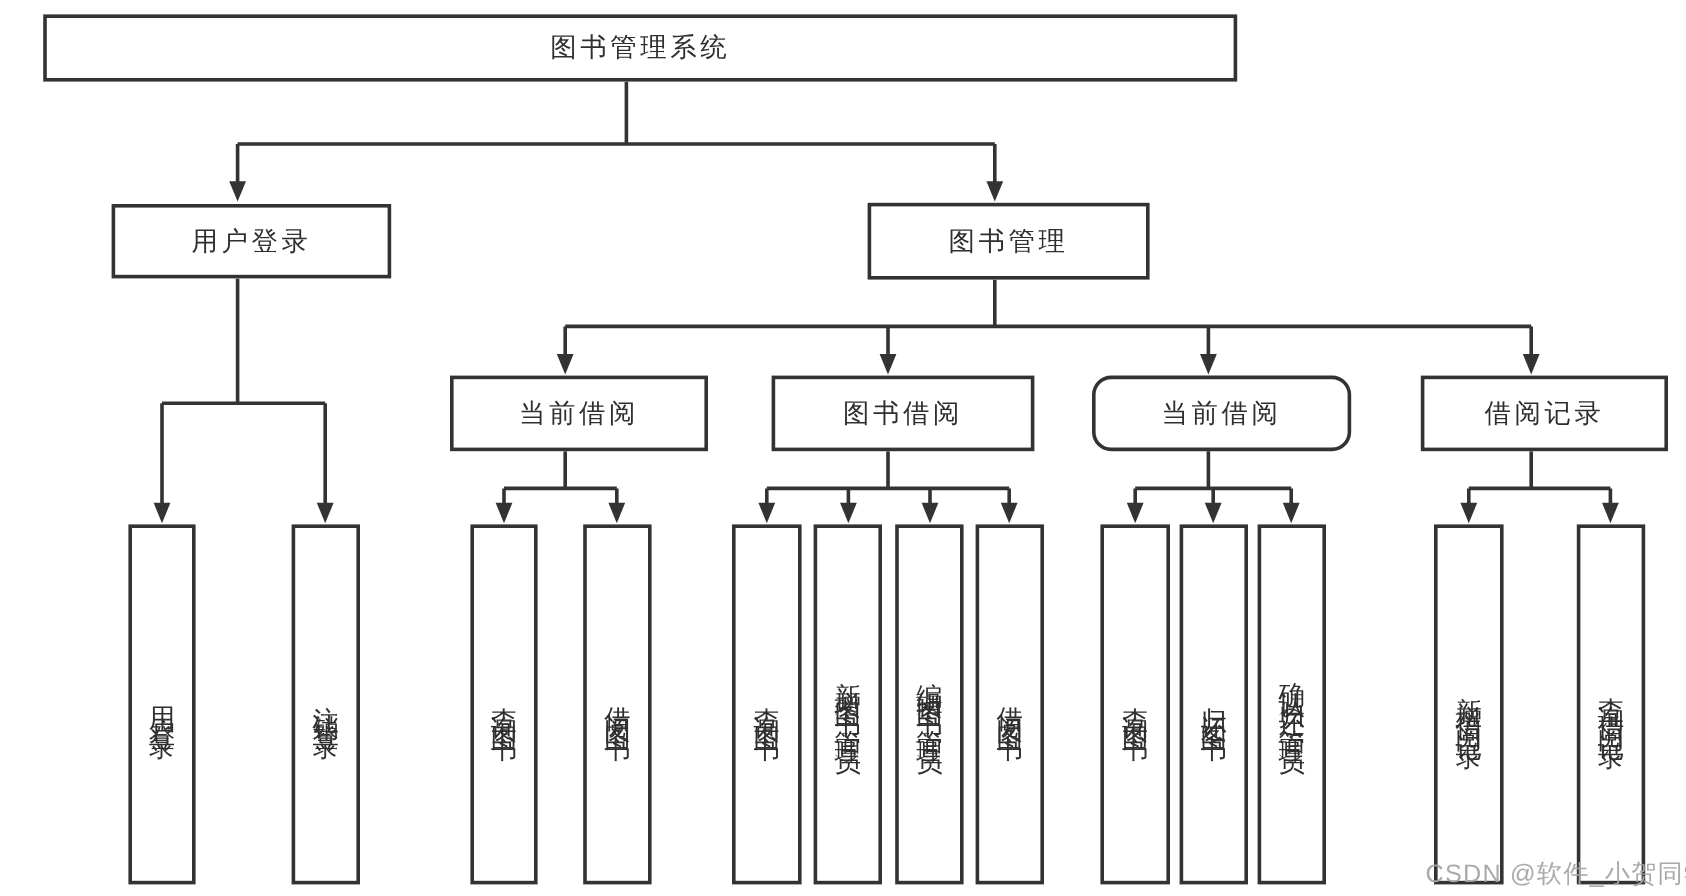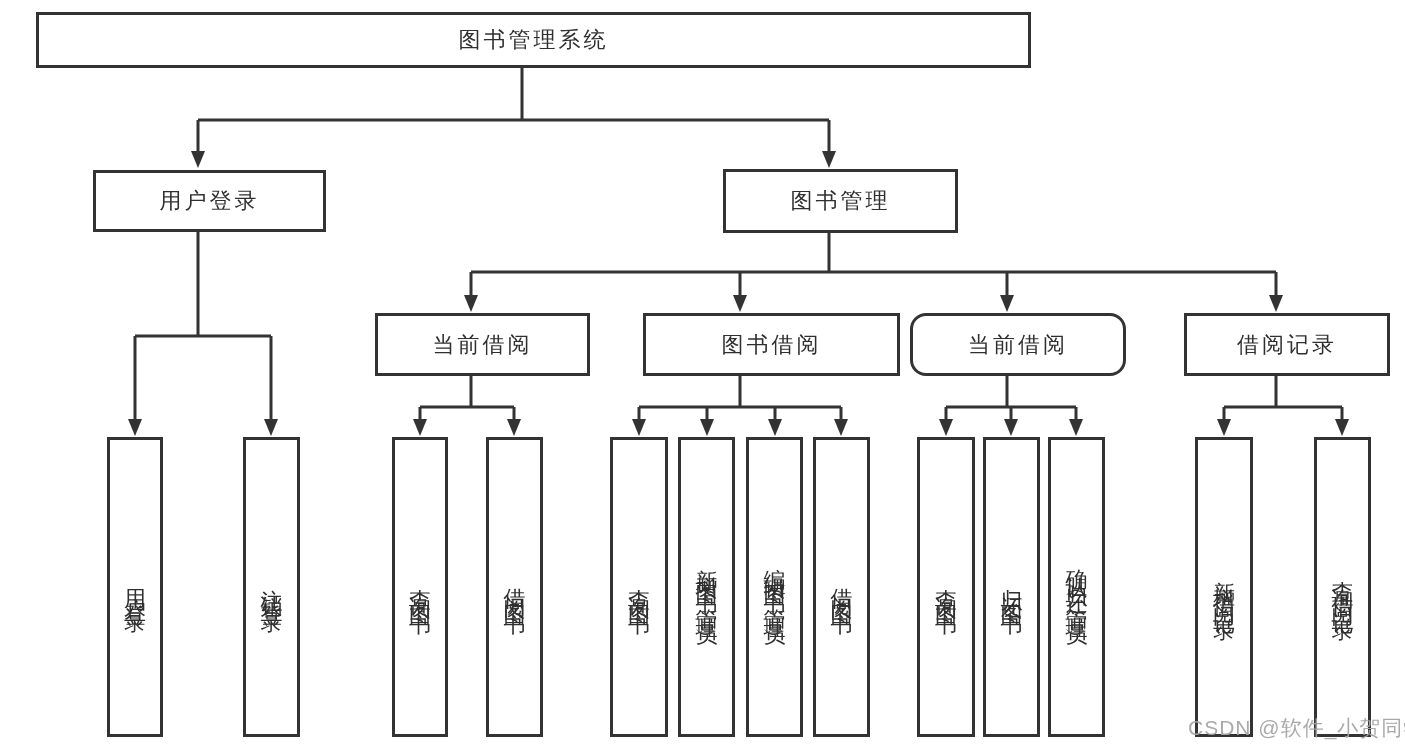--- a/index.html
+++ b/index.html
@@ -119,21 +119,21 @@
   <div class="hbox" style="left:82px; top:170px; width:233px; height:62px;">
     <span>用户登录</span>
   </div>
   <div class="hbox" style="left:712px; top:169px; width:235px; height:64px;">
     <span>图书管理</span>
   </div>
 
   <div class="hbox" style="left:364px; top:313px; width:215px; height:63px;">
     <span>当前借阅</span>
   </div>
-  <div class="hbox" style="left:632px; top:313px; width:257px; height:63px;">
+  <div class="hbox" style="left:632px; top:313px; width:219px; height:63px;">
     <span>图书借阅</span>
   </div>
   <div class="hbox" style="left:899px; top:313px; width:216px; height:63px;border-radius:16px;">
     <span>当前借阅</span>
   </div>
   <div class="hbox" style="left:1173px; top:313px; width:206px; height:63px;">
     <span>借阅记录</span>
   </div>
 
   <div class="vbox" style="left:107px; top:437px; width:56px; height:300px;">

